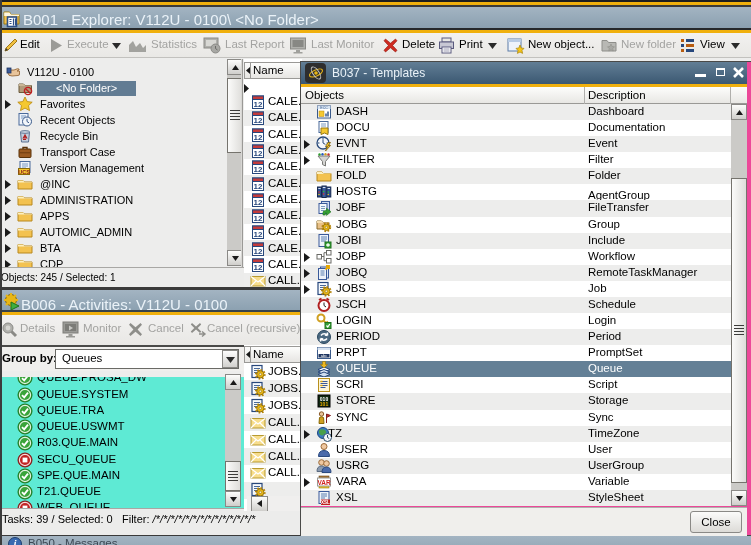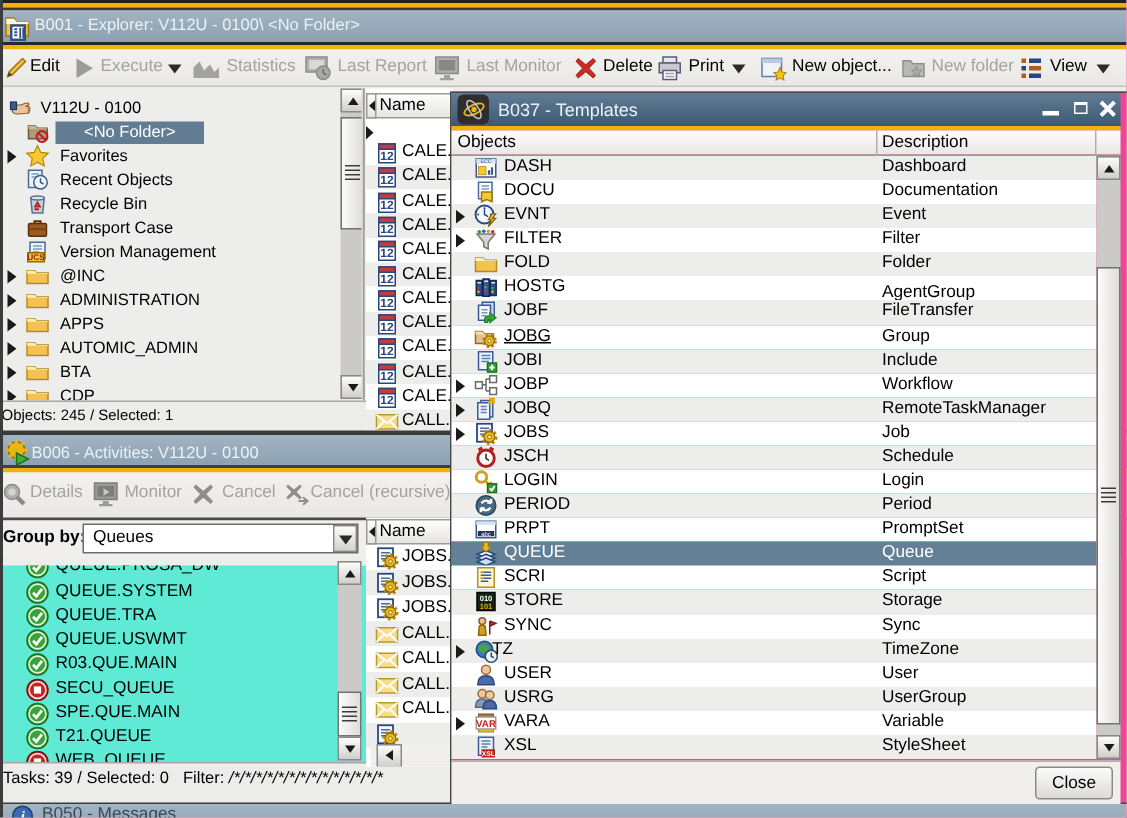--- a/index.html
+++ b/index.html
@@ -1,18 +1,18 @@
 <!DOCTYPE html>
 <html><head><meta charset="utf-8"><style>
 *{margin:0;padding:0;box-sizing:border-box}
 html,body{width:751px;height:545px;overflow:hidden}
 body{position:relative;font-family:"Liberation Sans",sans-serif;font-size:11.5px;background:#ededec;color:#000}
 .abs{position:absolute}
 .ic16{width:16px;height:16px;display:inline-block}
-.ttl{color:#eaf2f8;font-size:11px}
+.ttl{color:#eaf2f8;font-size:15px}
 .gray{color:#a3a3a1}
 .tbtxt{font-size:11.5px}
 svg{overflow:visible}
 </style></head>
 <body>
 <svg width="0" height="0" style="position:absolute">
     <defs>
 <symbol id="s-folder" viewBox="0 0 16 16">
         <path d="M1 4.5 L1 13 L15 13 L15 6 L7.5 6 L6 4.5 Z" fill="#f3c250" stroke="#b88a1d" stroke-width="1"></path>
         <path d="M1 6.8 L15 6.8 L15 6 L7.5 6 L6 4.5 L1 4.5 Z" fill="#e8ab25"></path>
@@ -589,21 +589,21 @@
     <div class="abs" style="left:35px;top:139.48px;">JOBF</div>
     <div class="abs" style="left:287px;top:139.48px;">FileTransfer</div>
     <div class="abs" style="left:0;top:154.56px;width:430px;height:16.08px;background:#ffffff"></div>
     <svg class="abs ic16" style="left:15px;top:154.56px" viewBox="0 0 16 16">
       <path d="M1 4 L1 12 L13 12 L13 5.5 L7 5.5 L5.5 4Z" fill="#e8c088" stroke="#8a6a2a"></path>
       <path d="M1 6 L13 6 L13 5.5 L7 5.5 L5.5 4 L1 4Z" fill="#f5ddb0"></path>
       <circle cx="10.3" cy="10.3" r="4" fill="none" stroke="#b8860b" stroke-width="1.8" stroke-dasharray="1.6 1.6"></circle>
       <circle cx="10.3" cy="10.3" r="3.3" fill="#e8b616" stroke="#8a6a08" stroke-width=".8"></circle>
       <circle cx="10.3" cy="10.3" r="1.1" fill="#fdf3cc" stroke="#8a6a08" stroke-width=".5"></circle>
     </svg>
-    <div class="abs" style="left:35px;top:155.56px;text-decoration:underline;">JOBG</div>
+    <div class="abs" style="left:35px;top:155.56px;">JOBG</div>
     <div class="abs" style="left:287px;top:155.56px;">Group</div>
     <div class="abs" style="left:0;top:170.64px;width:430px;height:16.08px;background:#ededec"></div>
     <svg class="abs ic16" style="left:15px;top:170.64px" viewBox="0 0 16 16">
       <rect x="3" y="1.5" width="9.5" height="12" fill="#eef3fa" stroke="#3a5a9a"></rect>
       <path d="M5 4h6M5 6h6M5 8h5" stroke="#5a7fb0"></path>
       <rect x="9" y="9" width="6" height="6" fill="#35a035" stroke="#1c701c"></rect>
       <path d="M12 10.2v3.6M10.2 12h3.6" stroke="#fff" stroke-width="1.3"></path>
     </svg>
     <div class="abs" style="left:35px;top:171.64px;">JOBI</div>
     <div class="abs" style="left:287px;top:171.64px;">Include</div>

